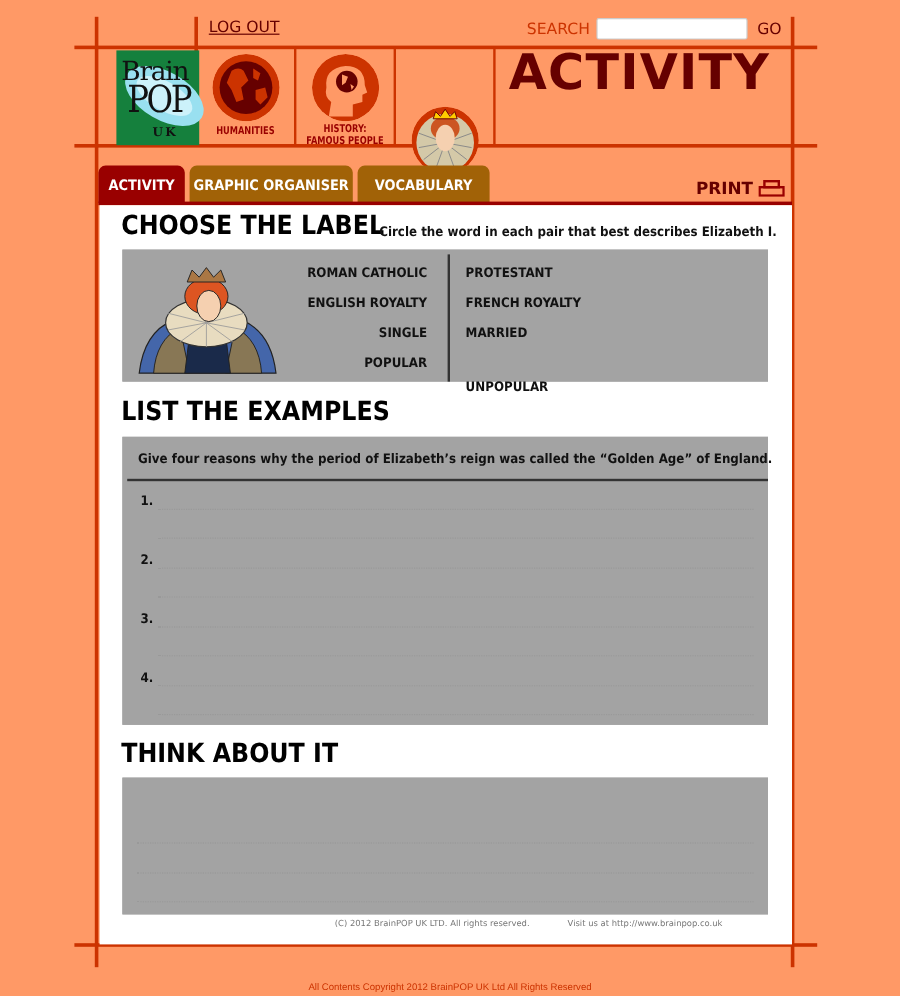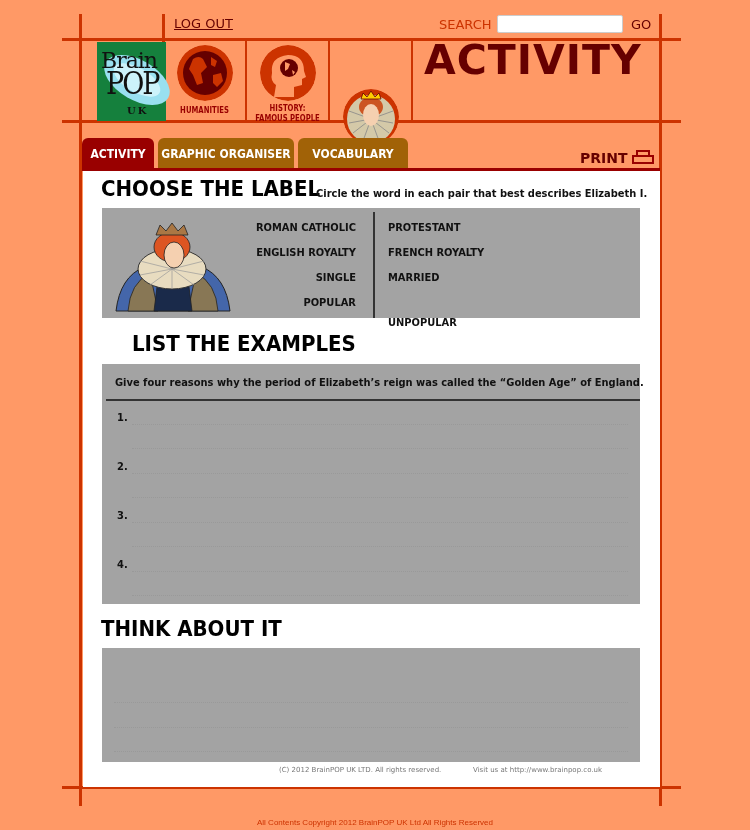--- a/index.html
+++ b/index.html
@@ -162,21 +162,21 @@
     <div class="label-left" style="top:9px;">ROMAN CATHOLIC</div>
     <div class="label-right" style="top:9px;">PROTESTANT</div>
     <div class="label-left" style="top:34px;">ENGLISH ROYALTY</div>
     <div class="label-right" style="top:34px;">FRENCH ROYALTY</div>
     <div class="label-left" style="top:59px;">SINGLE</div>
     <div class="label-right" style="top:59px;">MARRIED</div>
     <div class="label-left" style="top:84px;">POPULAR</div>
     <div class="label-right" style="top:84px;margin-top:20px;">UNPOPULAR</div>
   </div>
 
-  <div class="sec-title" style="left:18px; top:160px;margin-left:31px;">LIST THE EXAMPLES</div>
+  <div class="sec-title" style="left:18px; top:160px;">LIST THE EXAMPLES</div>
   <div class="box" style="left:19px; top:193px; width:538px; height:240px;padding-left:48px;">
     <div class="prompt" style="top:8px;">Give four reasons why the period of Elizabeth’s reign was called the “Golden Age” of England.</div>
     <div class="abs" style="left:0; top:31px; width:534px; height:2px; background:#333;"></div>
 
     <div class="num" style="top:43px;">1.</div>
     <div class="dots" style="left:26px; right:8px; top:56px;"></div>
     <div class="dots" style="left:26px; right:8px; top:80px;"></div>
 
     <div class="num" style="top:92px;">2.</div>
     <div class="dots" style="left:26px; right:8px; top:105px;"></div>

